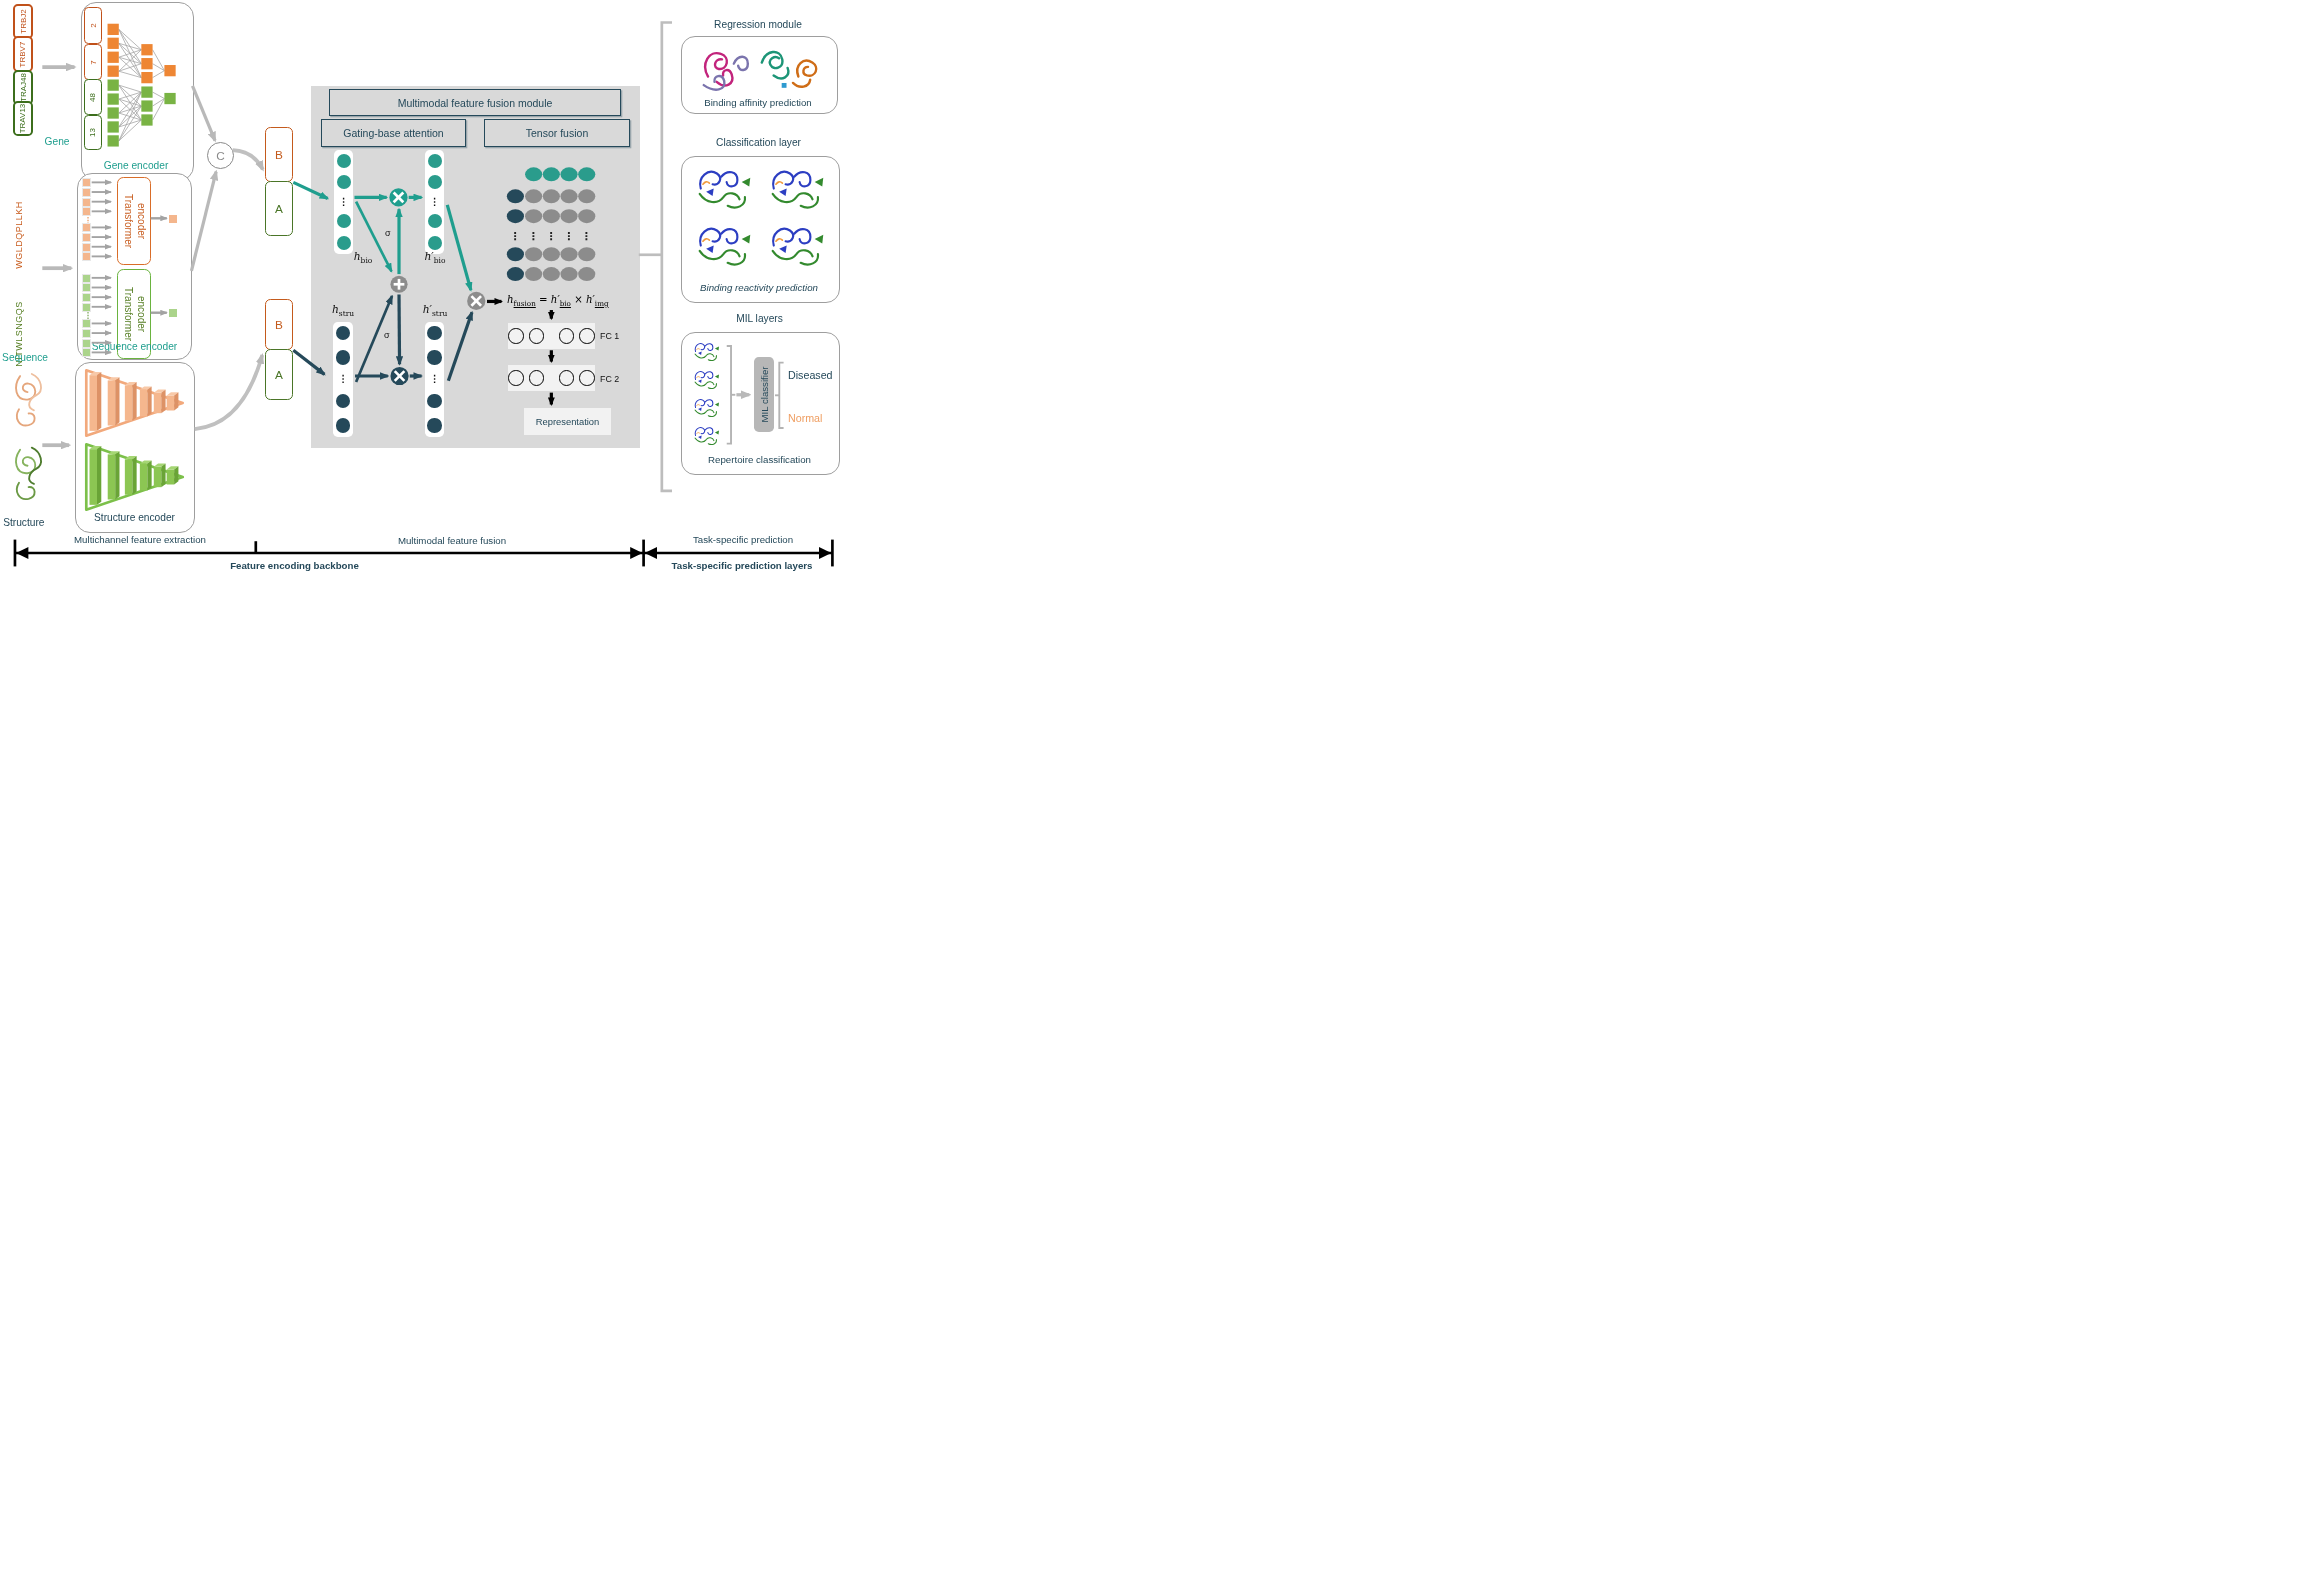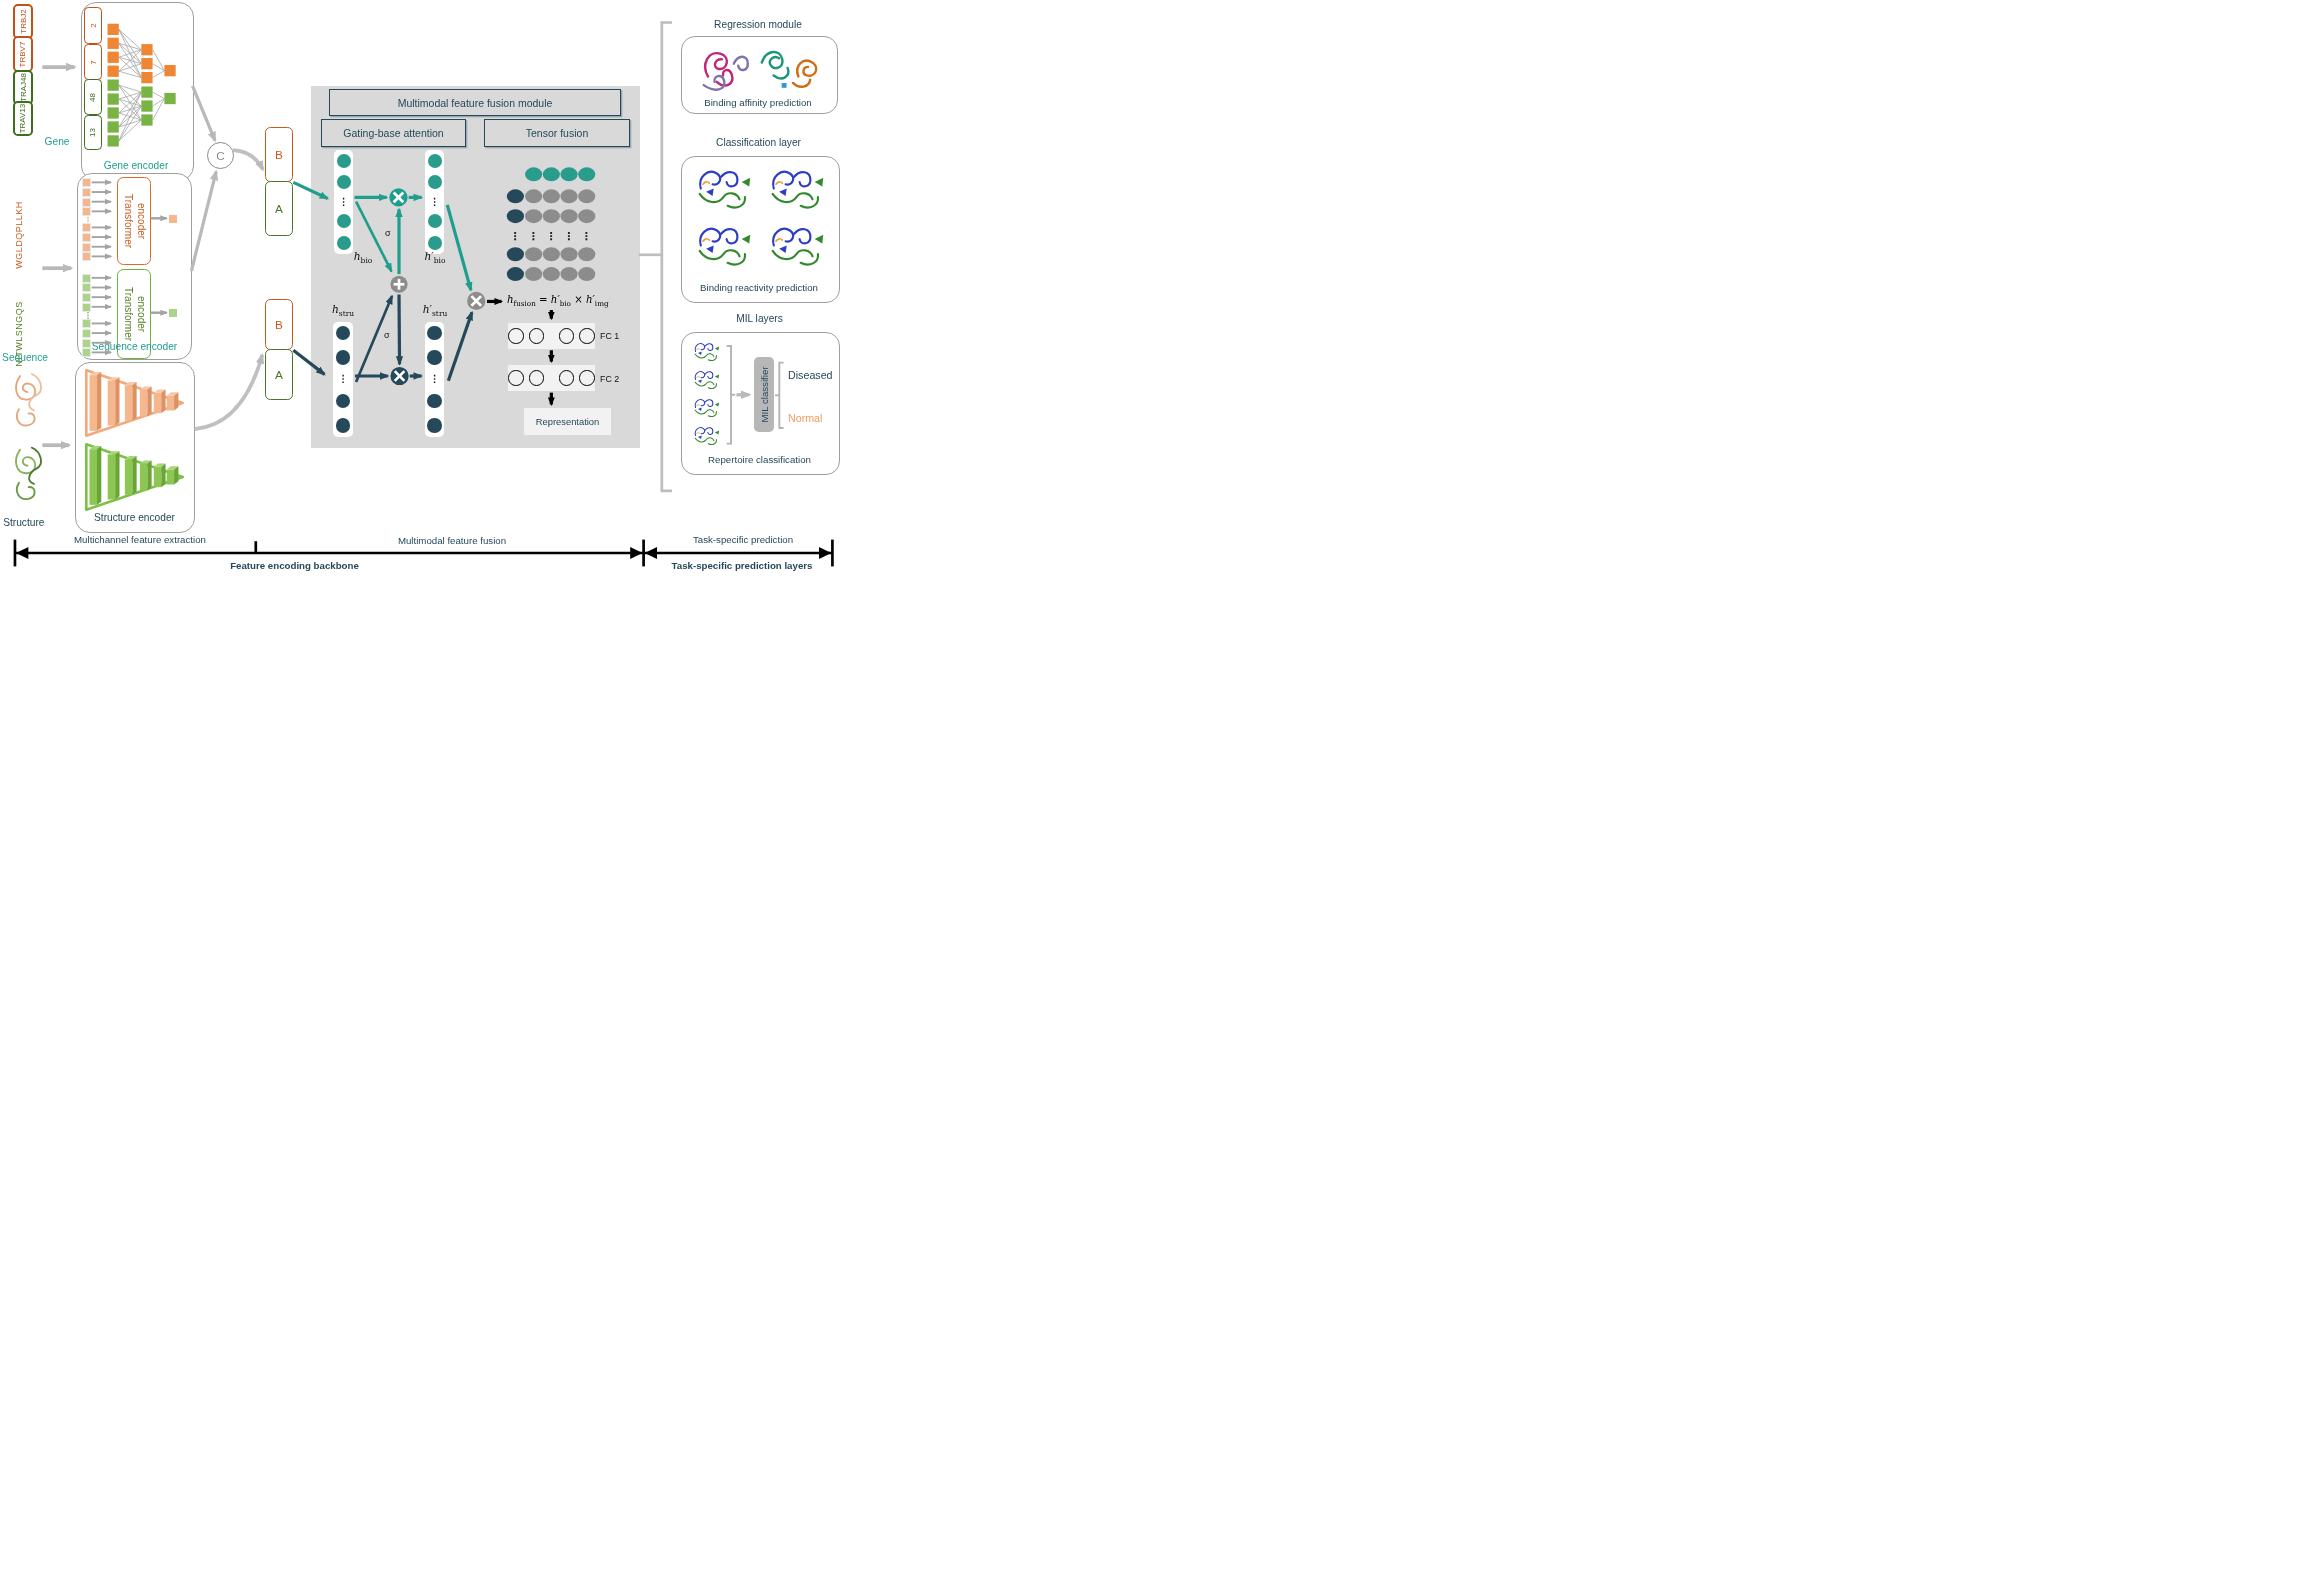--- a/index.html
+++ b/index.html
@@ -36,21 +36,21 @@
   .fcrow .gap{width:5.4px;}
   .fclab{font-size:8.9px;color:#111;}
   .repbox{background:#f2f2f2;font-size:9.4px;text-align:center;color:#25495a;}
   .panel-title{font-size:10.2px;text-align:center;}
   .task-panel{border:1.9px solid #9e9e9e;border-radius:14px;background:#fff;}
   .caption{font-size:9.7px;text-align:center;}
   .axis-top{font-size:9.7px;text-align:center;}
   .axis-bot{font-size:9.7px;font-weight:bold;text-align:center;}
   .milbox{background:#b7b7b7;border-radius:4.8px;}
   .formula{font-family:"DejaVu Serif",serif;font-style:italic;font-size:10.2px;color:#000;white-space:nowrap;}
-  .formula sub{font-style:normal;font-size:7.2px;}
+  .formula sub{font-style:normal;font-size:7.2px;text-decoration:underline;}
   .formula .op{font-style:normal;}
   svg{display:block;}
 </style>
 </head>
 <body>
 
 <div class="canvas">
 
   <svg width="0" height="0" style="position:absolute" aria-hidden="true">
     <defs>
@@ -382,21 +382,21 @@
     </svg>
   <svg class="abs" style="left:763px;top:160px;" width="70" height="55" viewBox="0 0 130 102">
       <use href="#prot-bg" width="130" height="102"></use>
     </svg>
   <svg class="abs" style="left:690px;top:217px;" width="70" height="55" viewBox="0 0 130 102">
       <use href="#prot-bg" width="130" height="102"></use>
     </svg>
   <svg class="abs" style="left:763px;top:217px;" width="70" height="55" viewBox="0 0 130 102">
       <use href="#prot-bg" width="130" height="102"></use>
     </svg>
-  <div class="abs caption" style="left:685px;top:282px;width:148px;">Binding reactivity prediction</div>
+  <div class="abs caption" style="left:685px;top:282px;width:148px;font-style:italic;">Binding reactivity prediction</div>
 
   <div class="abs panel-title" style="left:714px;top:313px;width:91px;">MIL layers</div>
   <div class="abs task-panel" style="left:681px;top:332px;width:157px;height:141px;"></div>
   <svg class="abs" style="left:690px;top:338px;" width="34" height="26" viewBox="0 0 64 48">
       <use href="#prot-bg" width="64" height="48"></use>
     </svg>
   <svg class="abs" style="left:690px;top:366px;" width="34" height="26" viewBox="0 0 64 48">
       <use href="#prot-bg" width="64" height="48"></use>
     </svg>
   <svg class="abs" style="left:690px;top:394px;" width="34" height="26" viewBox="0 0 64 48">

